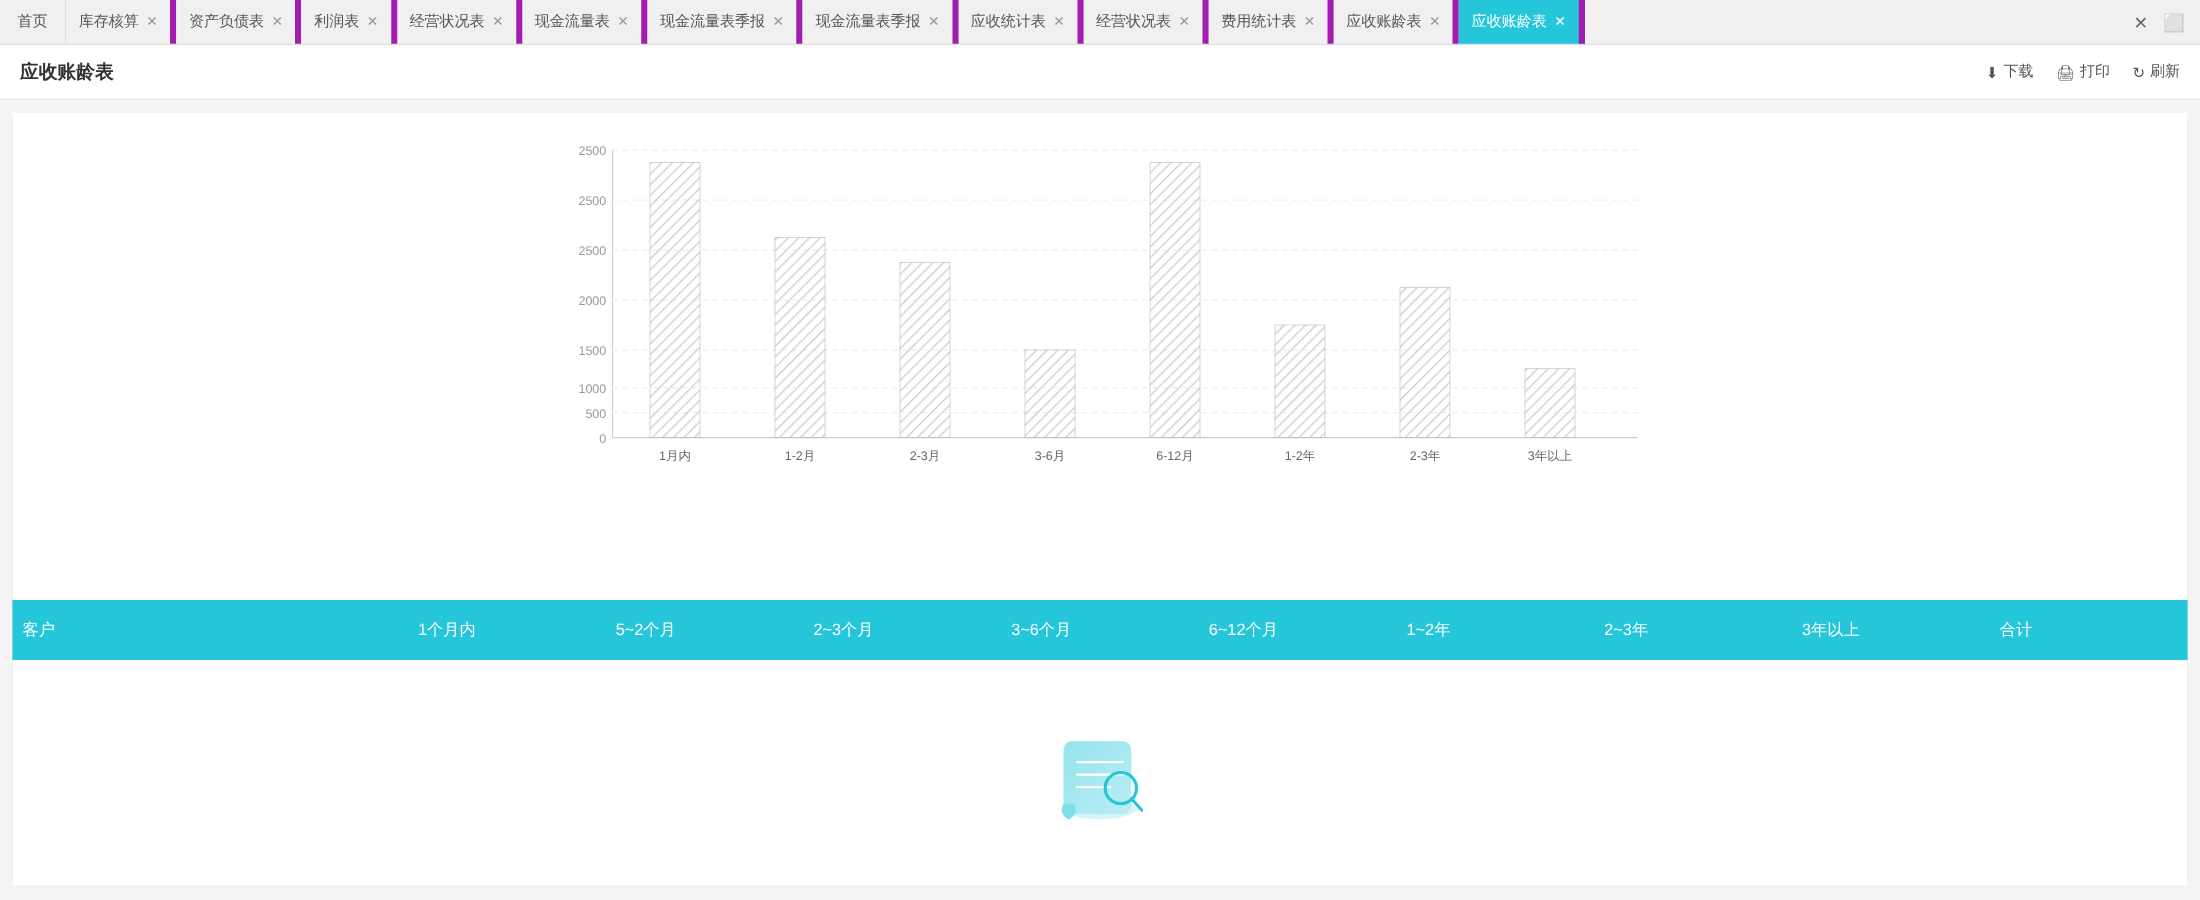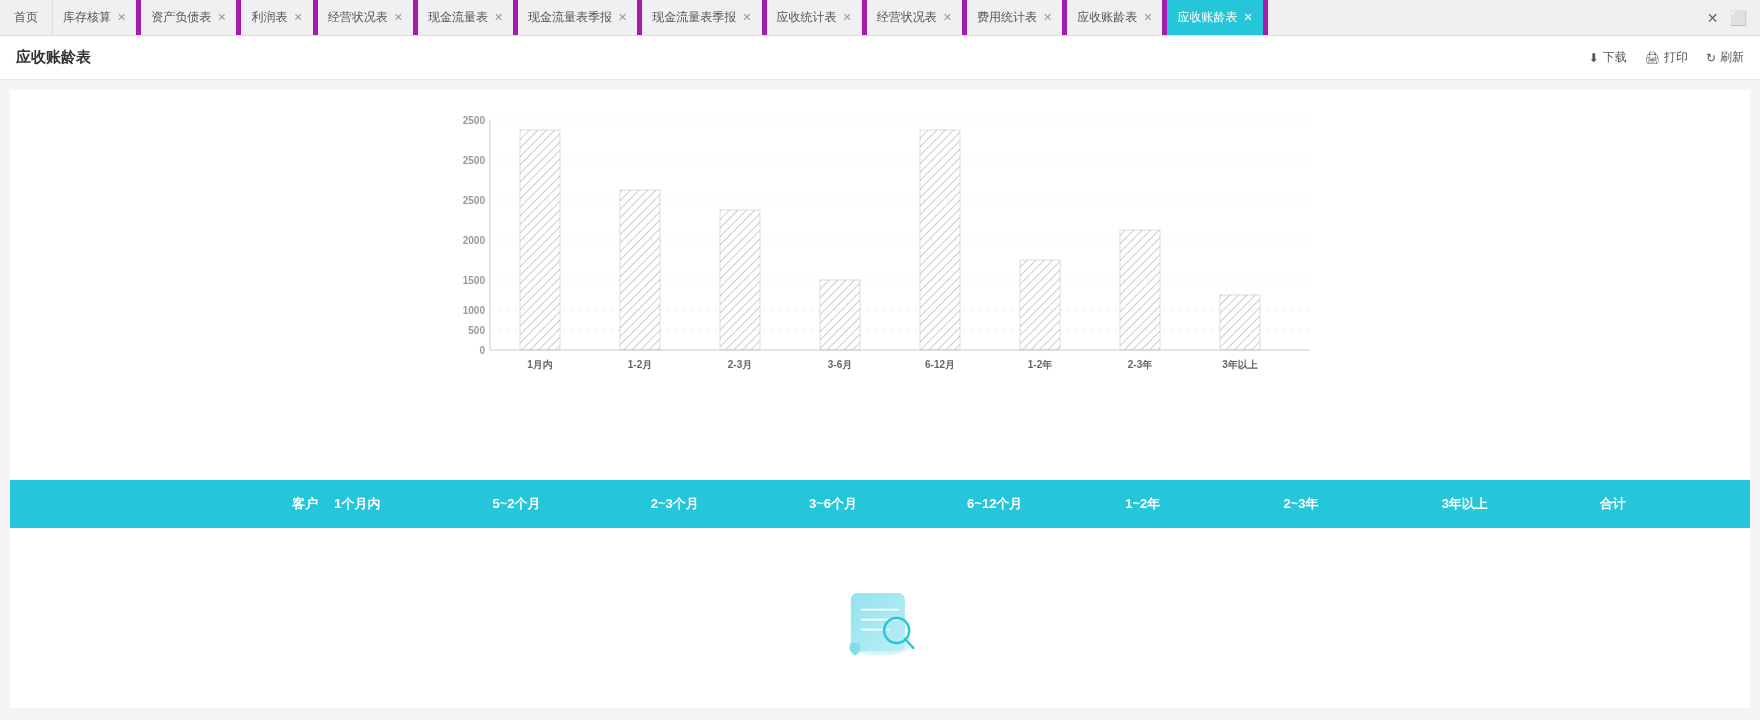--- a/index.html
+++ b/index.html
@@ -87,21 +87,20 @@
       cursor: pointer;
       color: #555;
       font-size: 12px;
     }
 
     
     .main-content {
       background: #86efac;
       margin: 10px;
       border-radius: 4px;
-      font-weight: bold;
     }
 
     
     .chart-area {
       padding: 20px 30px 10px;
       height: 390px;
       position: relative;
       background: #fff;
     }
 
@@ -112,21 +111,21 @@
       background: #26c6da;
       color: #fff;
       height: 48px;
       align-items: center;
     }
     .table-header-cell {
       font-size: 13px;
       padding: 0 8px;
     }
     .table-header-cell:first-child {
-      text-align: right;
+      text-align: left;
     }
 
     
     .empty-state {
       display: flex;
       flex-direction: column;
       align-items: center;
       justify-content: center;
       padding: 40px 0;
       background: #fff;

